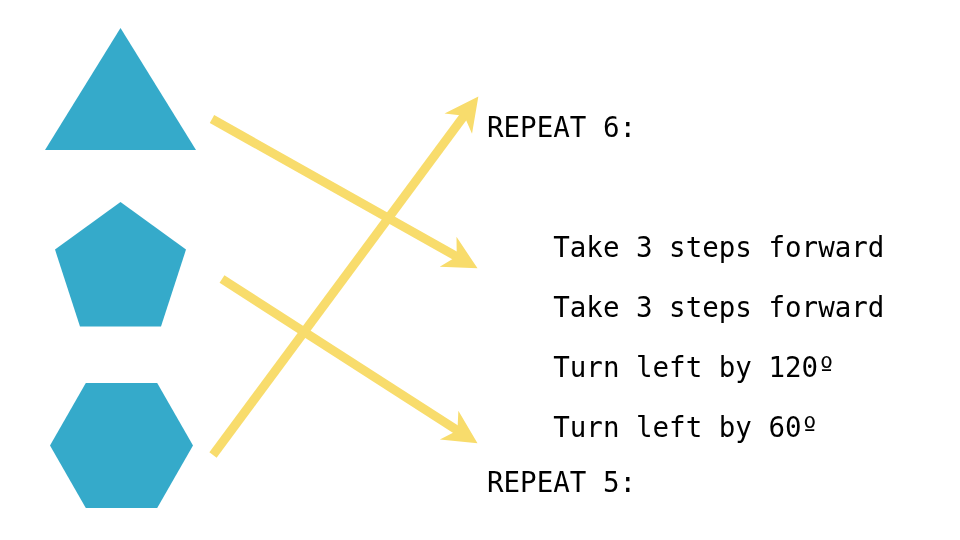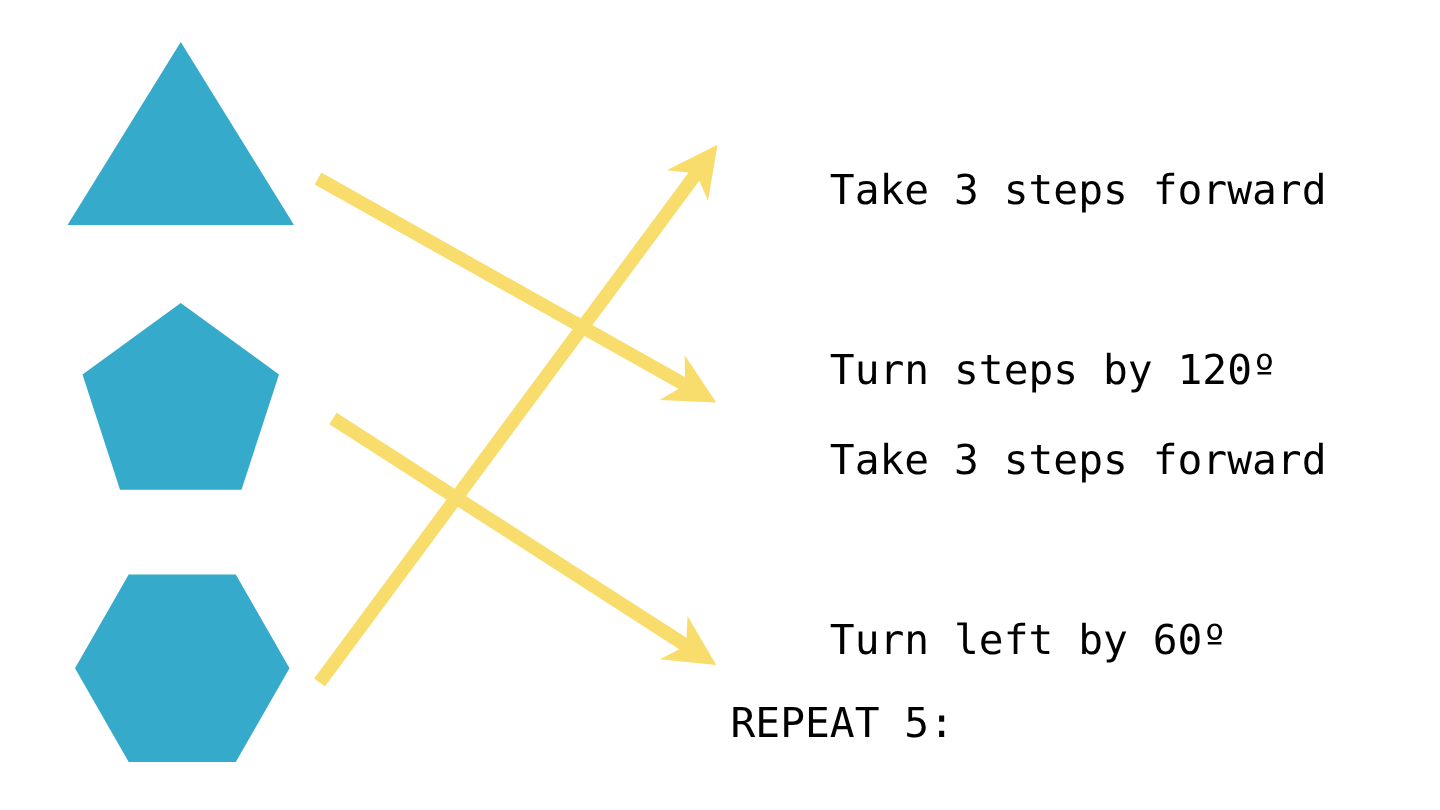--- a/index.html
+++ b/index.html
@@ -72,22 +72,23 @@
 
     <line id="arrow-0" stroke-width="9" stroke-linecap="butt" marker-end="url(#arrowhead-1)" x1="212" y1="119" x2="466.540039586082" y2="262.11873923896684" stroke="#f8dc6c"></line>
 
     <line id="arrow-1" stroke-width="9" stroke-linecap="butt" marker-end="url(#arrowhead-2)" x1="222" y1="279" x2="466.9071444808124" y2="436.5089086072676" stroke="#f8dc6c"></line>
 
     <line id="arrow-2" stroke-width="9" stroke-linecap="butt" marker-end="url(#arrowhead-3)" x1="213" y1="455" x2="470.86049132184485" y2="106.64507210105488" stroke="#f8dc6c"></line>
 
   </svg>
 
   <div class="code-block" id="block-1" style="color: rgb(0, 0, 0);">
+    <span class="code-line">REPEAT 6:</span>
     <span class="code-line">    Take 3 steps forward</span>
-    <span class="code-line">    Turn steps by 120º</span>
+    <span class="code-line">    Turn left by 120º</span>
   </div>
 
   <div class="code-block" id="block-2" style="color: rgb(0, 0, 0);">
     <span class="code-line">    Take 3 steps forward</span>
     <span class="code-line">    Turn left by 60º</span>
   </div>
 
   <div class="code-block" id="block-3" style="color: rgb(0, 0, 0);">
     <span class="code-line">REPEAT 5:</span>
     

